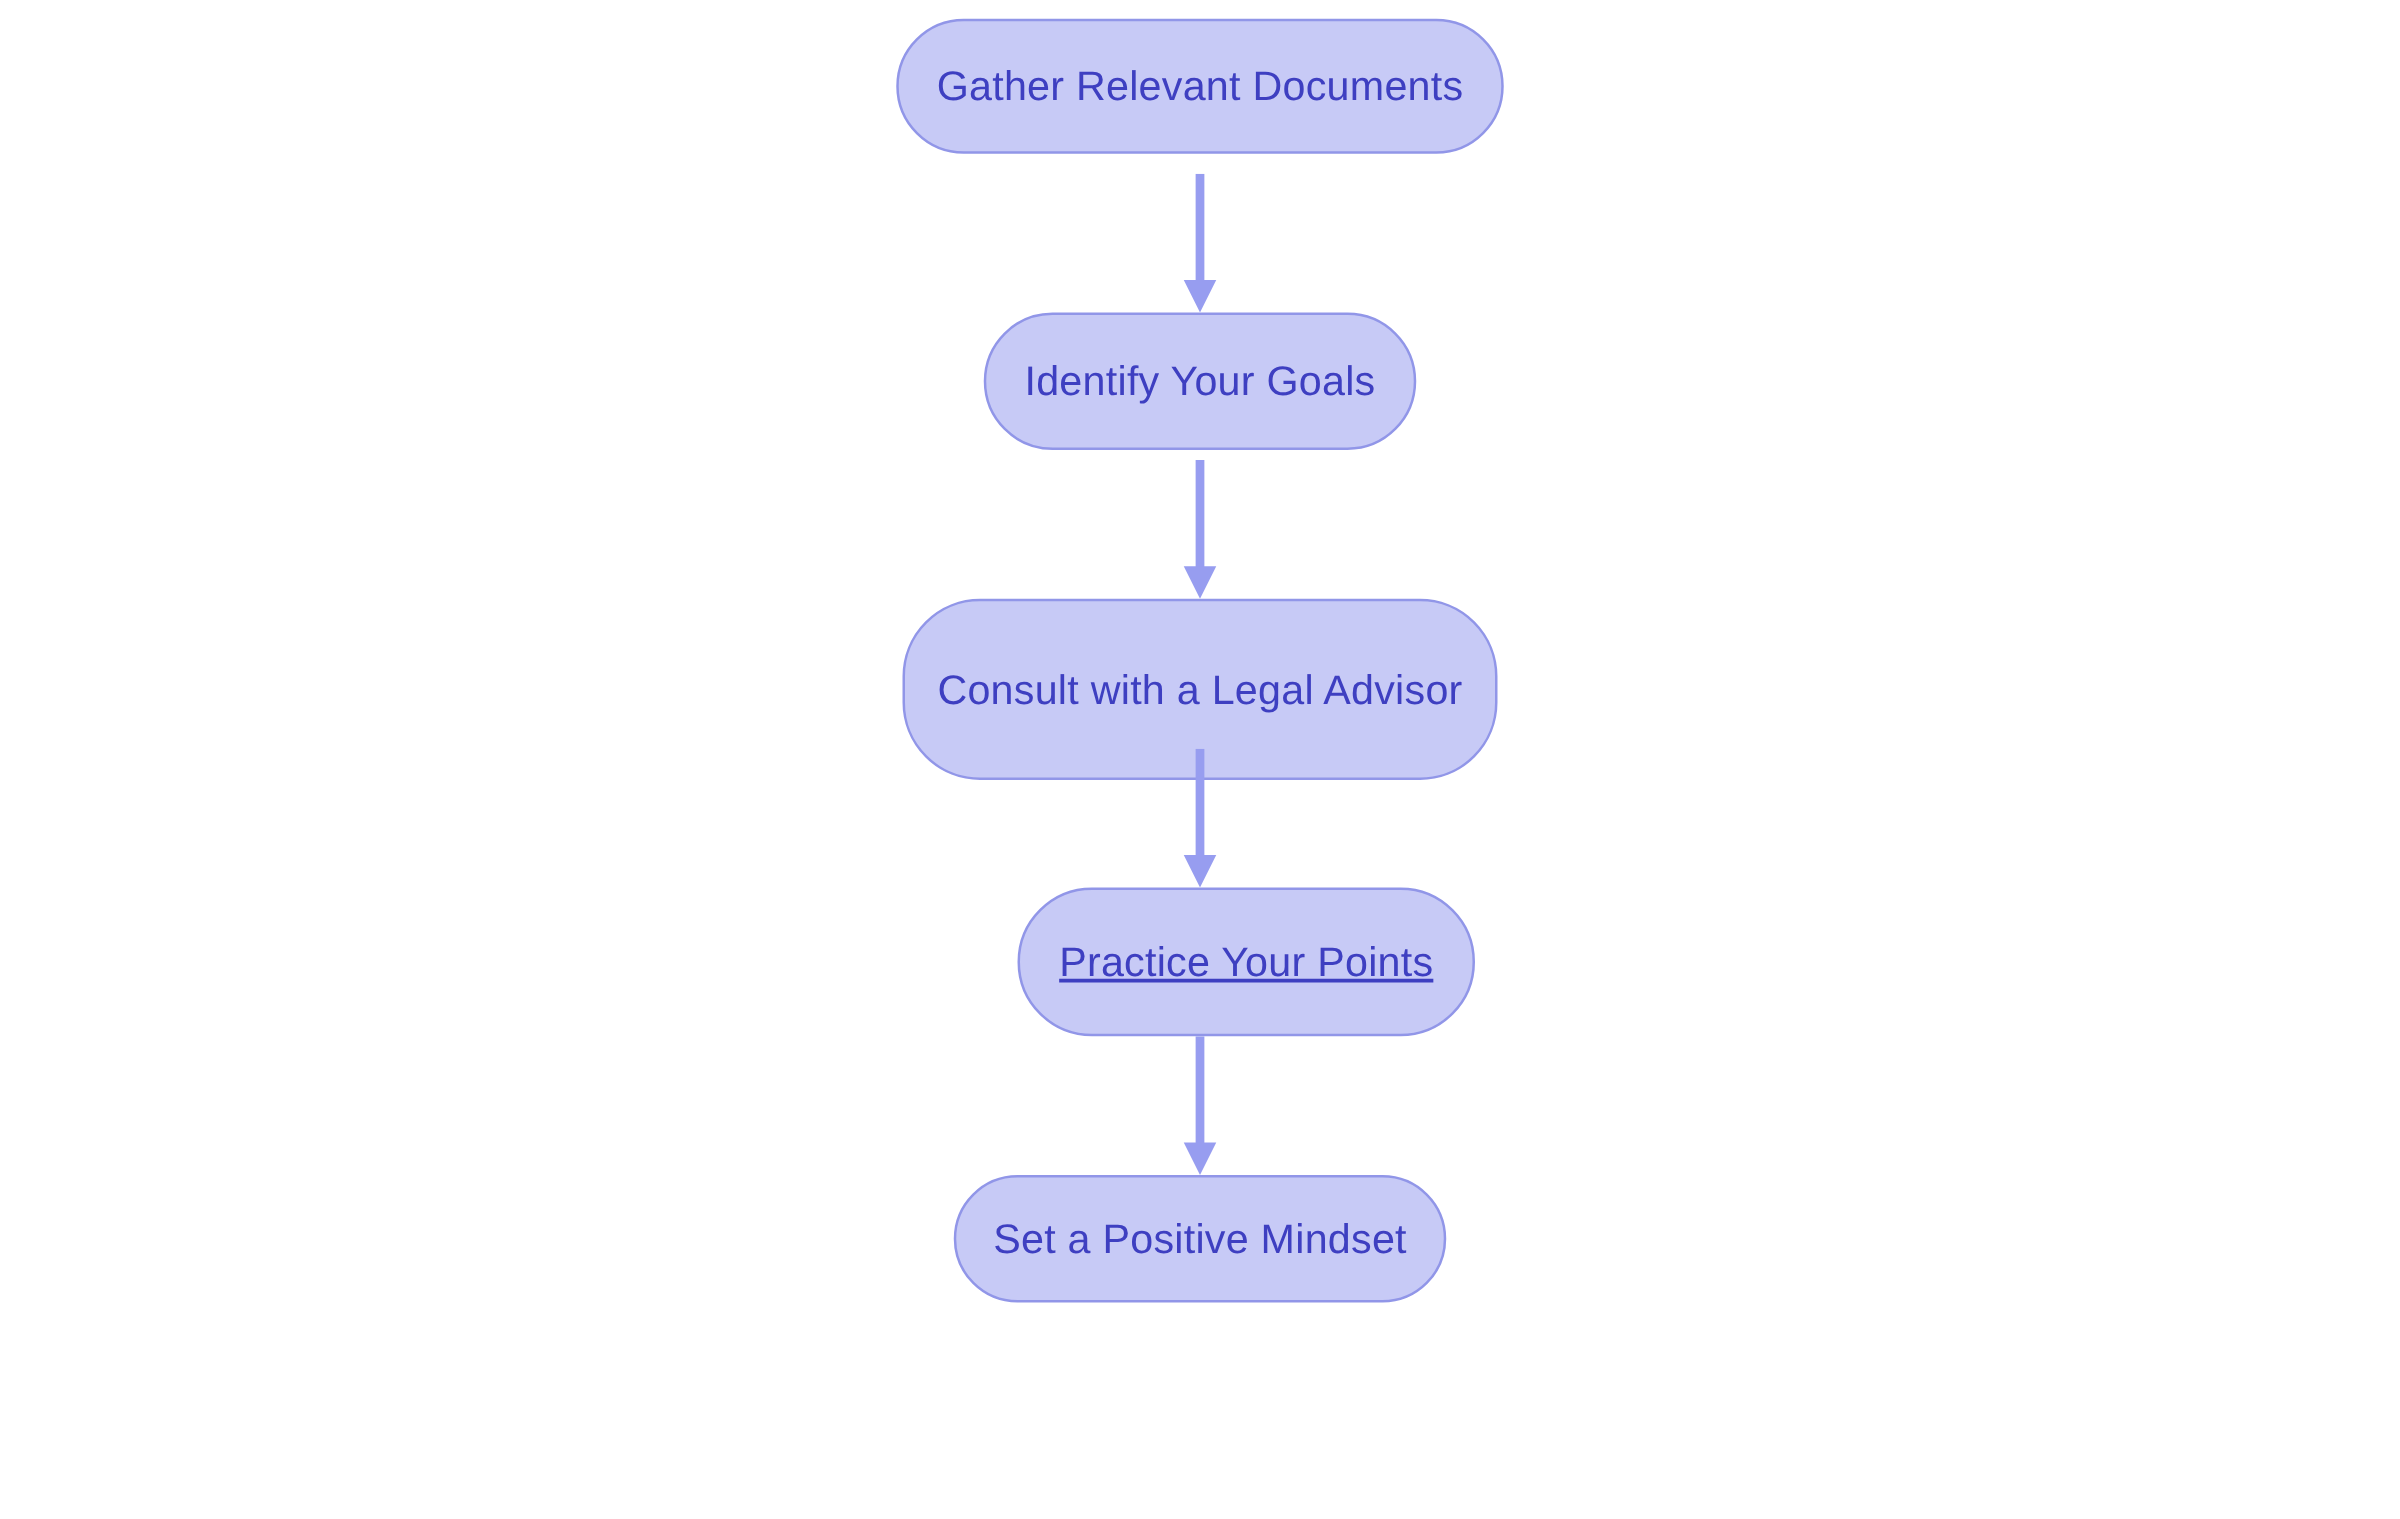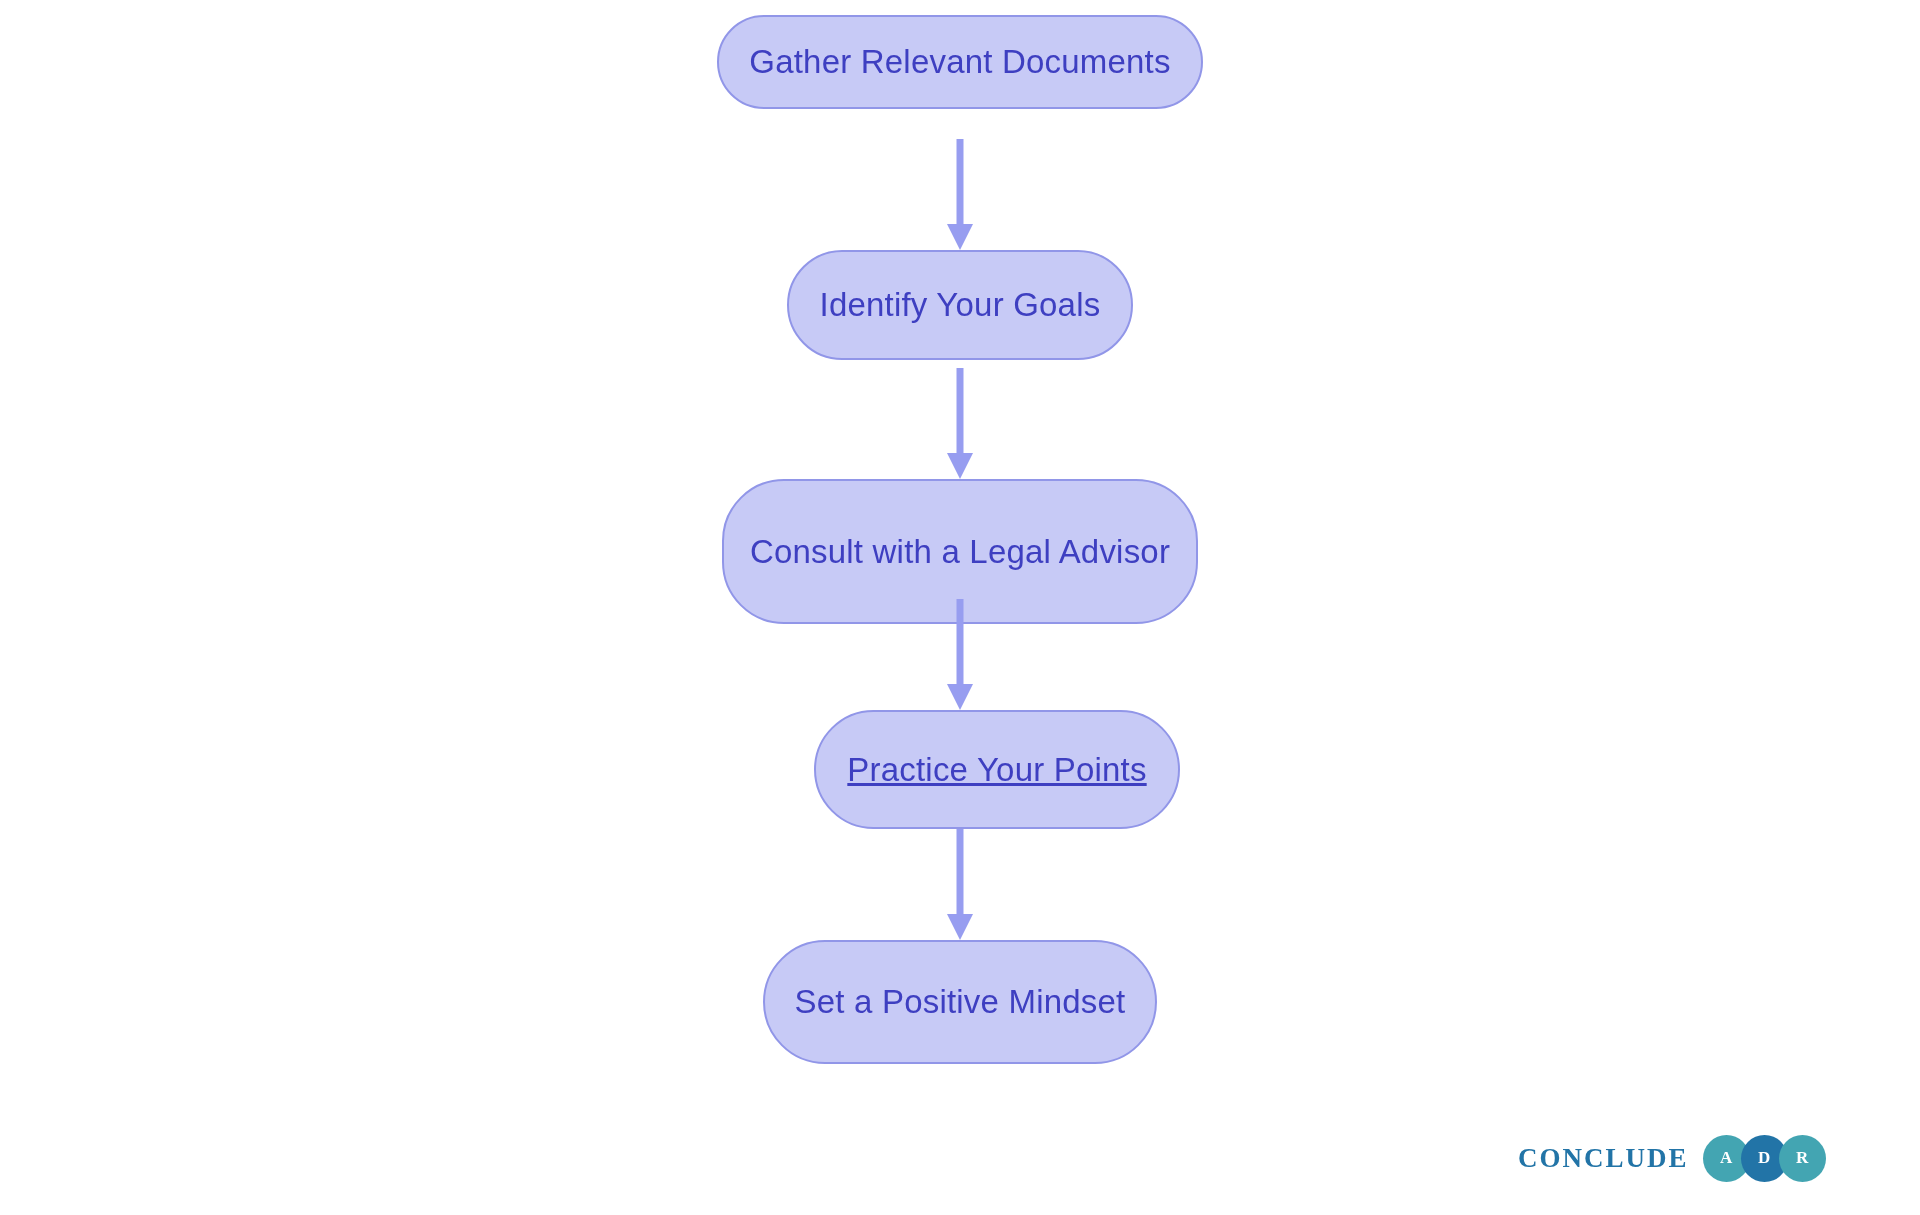--- a/index.html
+++ b/index.html
@@ -19,25 +19,25 @@
     justify-content: center;
     background: #c7caf6;
     border: 2px solid #9196e8;
     border-radius: 62px;
     color: #3e3fc1;
     font-size: 33px;
     letter-spacing: 0.2px;
     text-align: center;
     white-space: nowrap;
   }
-  .node-1 { left: 717px; top: 15px;  width: 486px; height: 94px; }
+  .node-1 { left: 717px; top: 15px;  width: 486px; height: 108px; }
   .node-2 { left: 787px; top: 250px; width: 346px; height: 110px; }
   .node-3 { left: 722px; top: 479px; width: 476px; height: 145px; }
   .node-4 { left: 814px; top: 710px; width: 366px; height: 119px; text-decoration: underline; }
-  .node-5 { left: 763px; top: 940px; width: 394px; height: 124px; }
+  .node-5 { left: 763px; top: 940px; width: 394px; height: 102px; }
   .arrow {
     position: absolute;
     left: 946px;
     width: 28px;
     height: 111px;
   }
   .arrow-1 { top: 139px; }
   .arrow-2 { top: 368px; }
   .arrow-3 { top: 599px; }
   .arrow-4 { top: 829px; }
@@ -124,22 +124,14 @@
     <svg width="28" height="111" viewBox="0 0 28 111">
       <line x1="14" y1="0" x2="14" y2="87" stroke="#979df0" stroke-width="7"></line>
       <polygon points="1,85 27,85 14,111" fill="#979df0"></polygon>
     </svg>
   </div>
 
   <div class="node node-5">
     <span>Set a Positive Mindset</span>
   </div>
 
-  <div class="logo">
-    <span class="wordmark">CONCLUDE</span>
-    <span class="badge-circles">
-      <span class="badge-circle badge-a">A</span>
-      <span class="badge-circle badge-d">D</span>
-      <span class="badge-circle badge-r">R</span>
-    </span>
-  </div>
 
 </div>
 
 </body></html>

